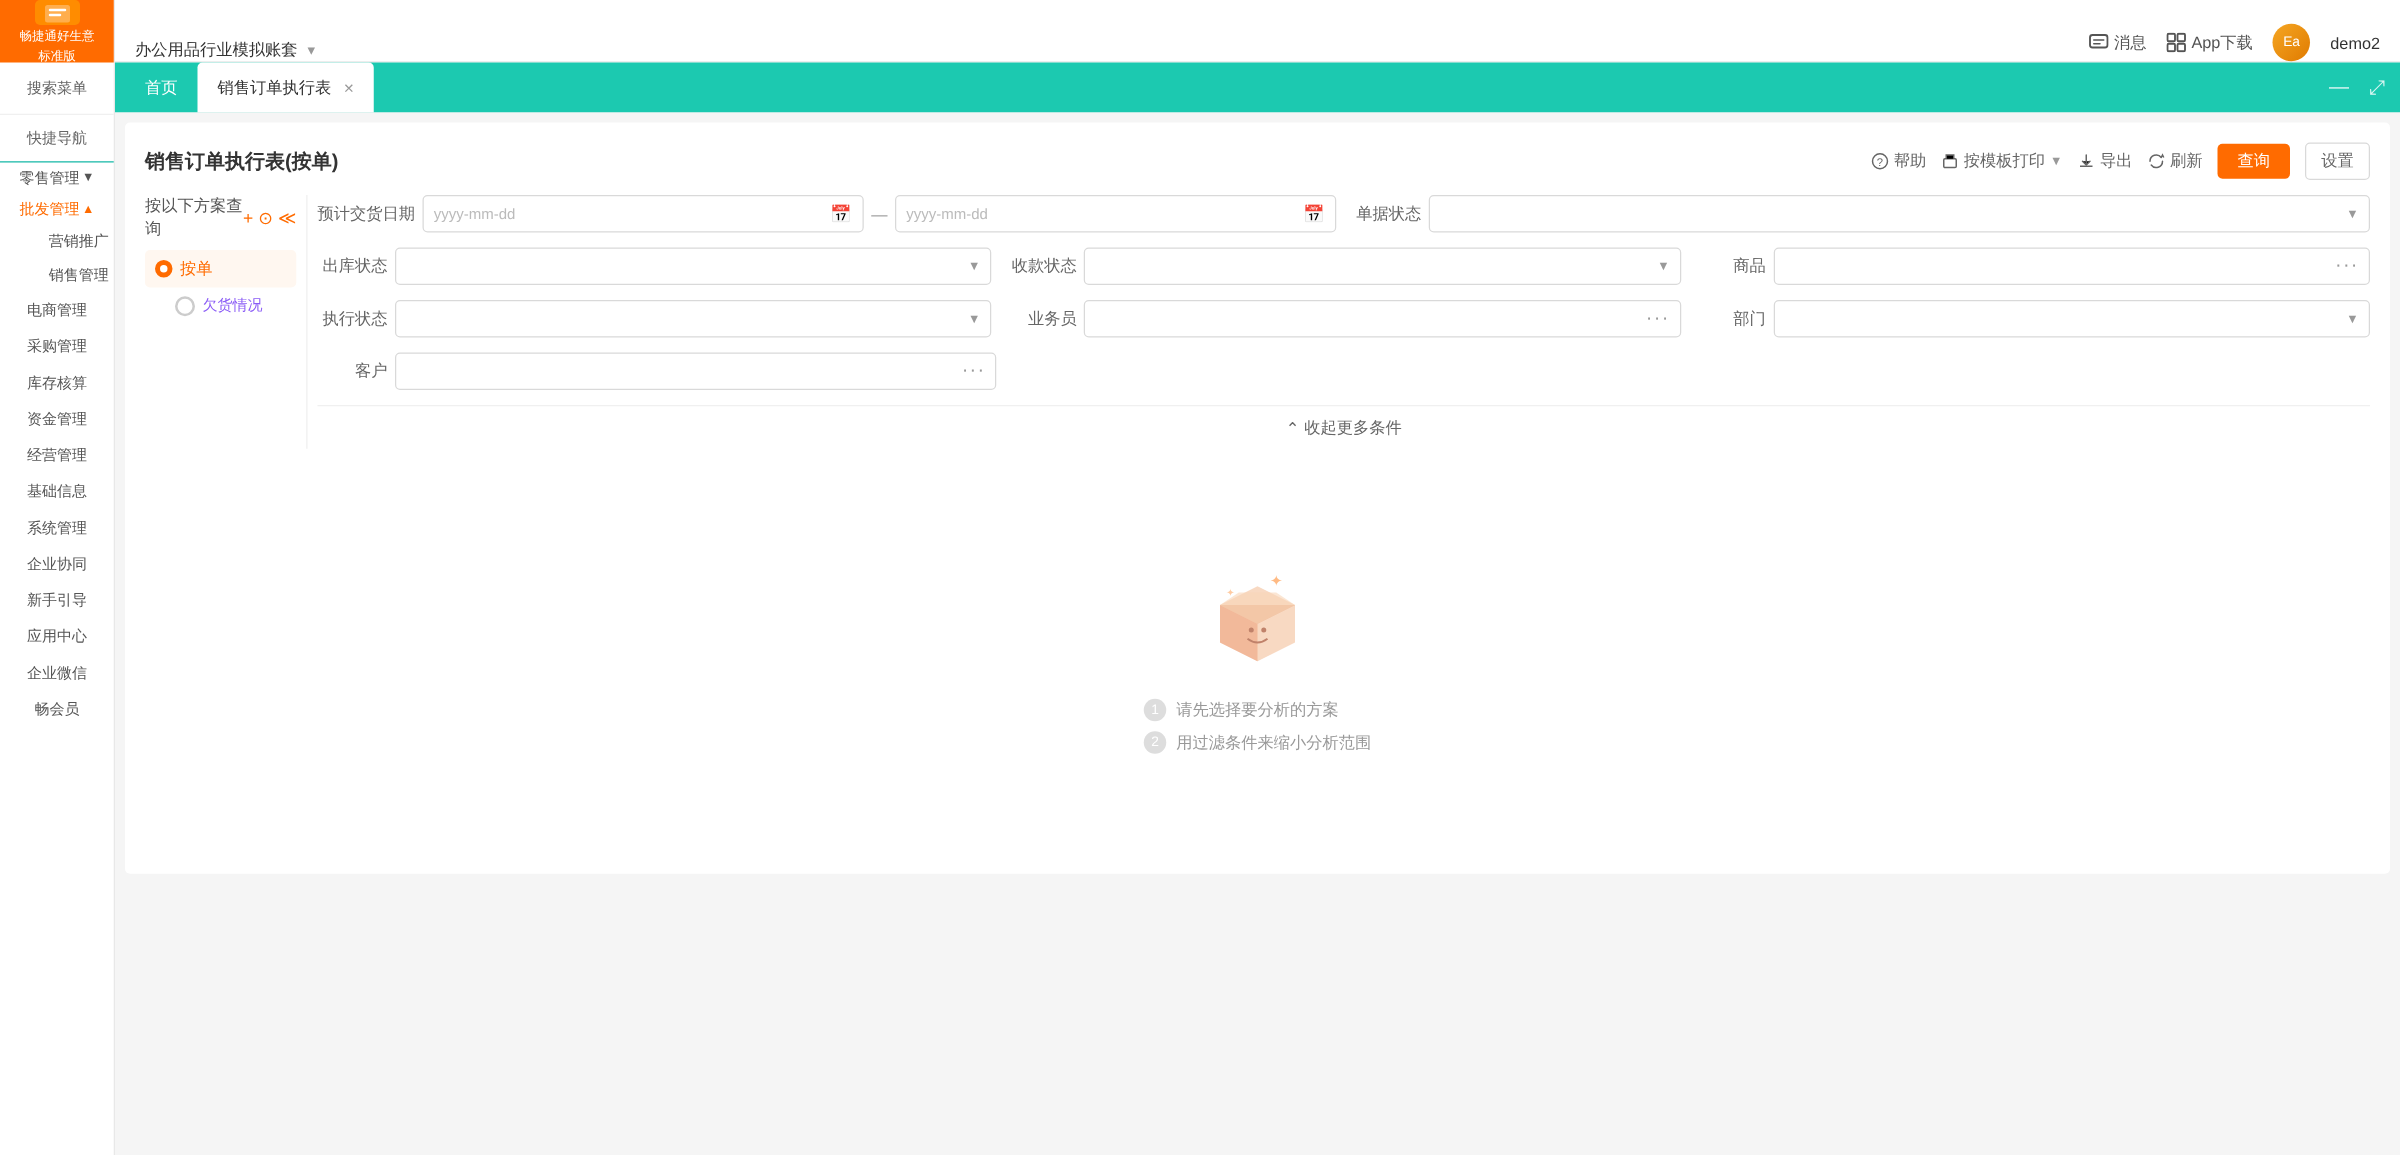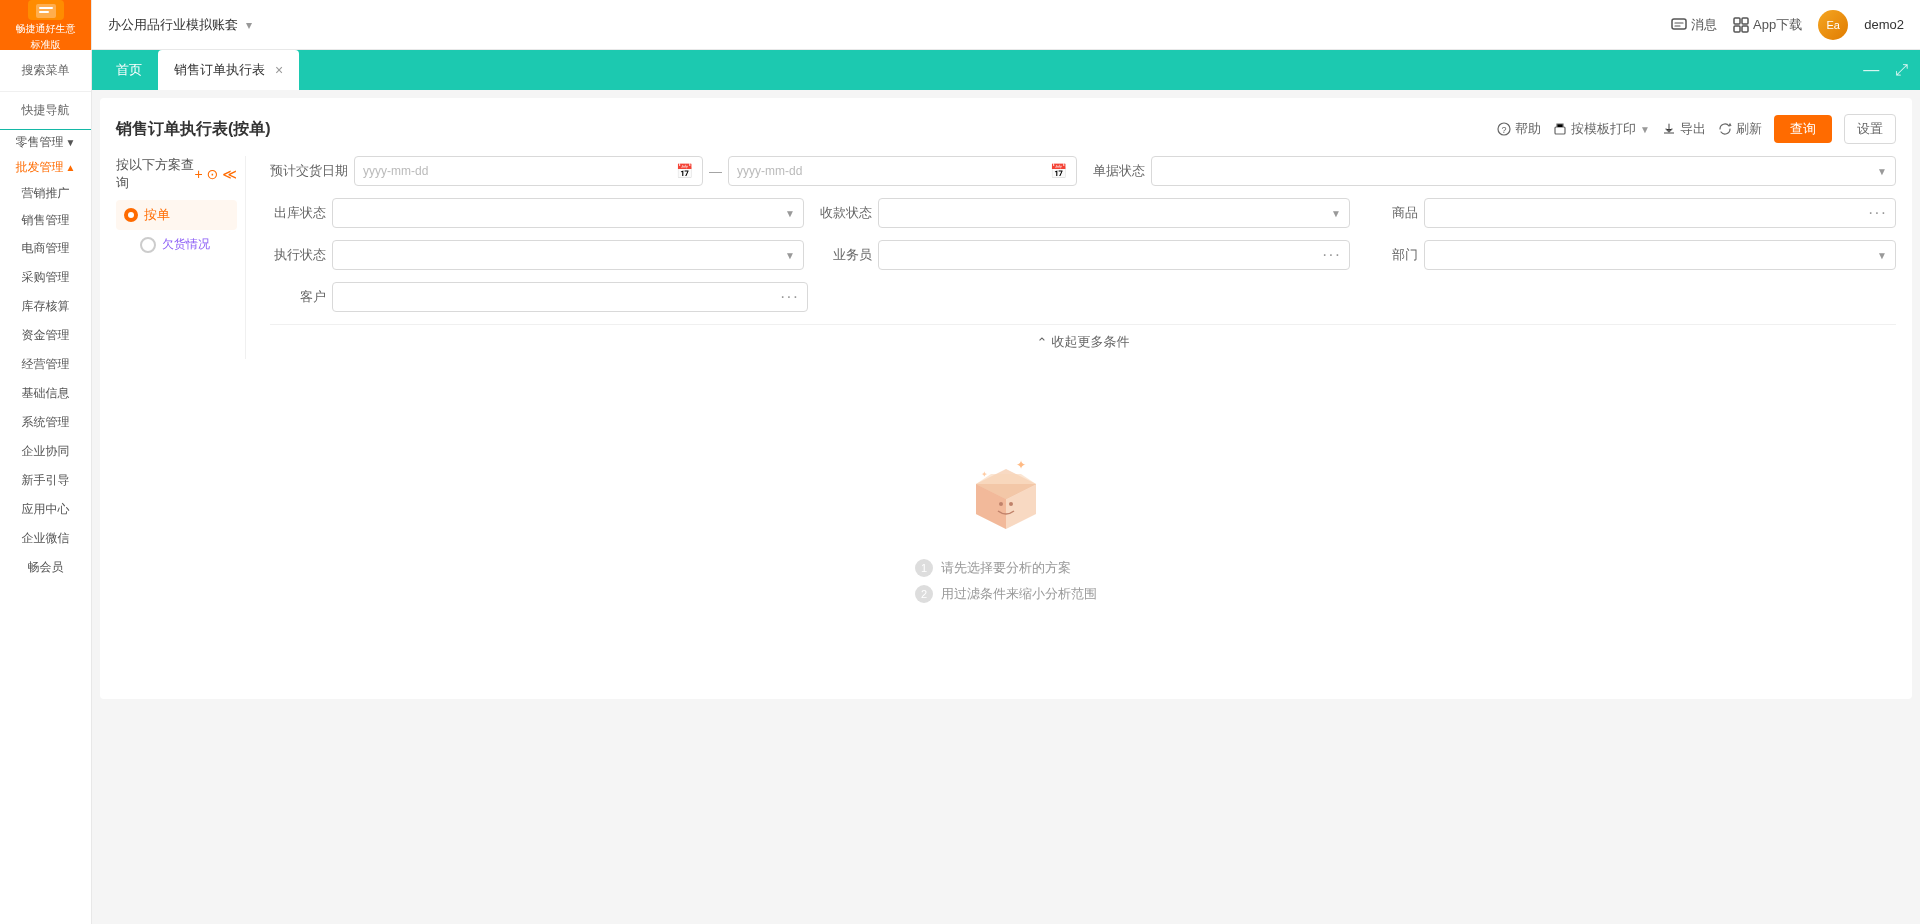--- a/index.html
+++ b/index.html
@@ -11,27 +11,27 @@
     .sidebar-logo-icon { width: 36px; height: 28px; background: #ff8c00; border-radius: 4px; display: flex; align-items: center; justify-content: center; }
     .sidebar-logo-icon svg { width: 24px; height: 20px; }
     .sidebar-logo-text { color: #fff; font-size: 10px; margin-top: 2px; }
     .sidebar-search { padding: 8px 6px; border-bottom: 1px solid #f0f0f0; text-align: center; cursor: pointer; }
     .sidebar-search-label { color: #666; font-size: 12px; display: block; padding: 4px 0; }
     .sidebar-nav { padding: 6px 0; border-bottom: 1px solid #14b8a6; text-align: center; cursor: pointer; }
     .sidebar-nav-label { color: #666; font-size: 12px; padding: 4px 0; display: block; }
     .sidebar-item { padding: 6px 4px; cursor: pointer; color: #555; font-size: 12px; display: flex; align-items: center; justify-content: center; flex-direction: row; gap: 2px; }
     .sidebar-section-header { display: flex; align-items: center; justify-content: center; padding: 4px 6px; font-size: 12px; color: #555; cursor: pointer; gap: 2px; }
     .sidebar-section-header.open { color: #ff6b00; }
-    .sidebar-sub-item { padding: 5px 4px; cursor: pointer; color: #555; font-size: 12px; text-align: center; }
+    .sidebar-sub-item { padding: 5px 4px; cursor: pointer; color: #555; font-size: 12px; text-align: right; }
 
     
     .main { flex: 1; display: flex; flex-direction: column; overflow: hidden; }
 
     
-    .topbar { height: 50px; background: #fff; border-bottom: 1px solid #e8e8e8; display: flex; align-items: center; padding: 0 16px; justify-content: space-between; }
+    .topbar { height: 50px; background: #fff; border-bottom: 1px solid #e8e8e8; display: flex; align-items: flex-end; padding: 0 16px; justify-content: space-between; }
     .topbar-left { display: flex; align-items: center; gap: 8px; }
     .topbar-title { font-size: 13px; color: #333; }
     .topbar-arrow { color: #999; font-size: 12px; cursor: pointer; }
     .topbar-right { display: flex; align-items: center; gap: 16px; }
     .topbar-action { display: flex; align-items: center; gap: 4px; color: #555; font-size: 13px; cursor: pointer; }
     .avatar-placeholder { width: 30px; height: 30px; border-radius: 50%; background: linear-gradient(135deg, #f5a623, #e07b00); display: flex; align-items: center; justify-content: center; color: #fff; font-size: 11px; }
 
     
     .tabbar { height: 40px; background: #1cc9b0; display: flex; align-items: center; padding: 0 8px; gap: 0; }
     .tab-item { height: 40px; display: flex; align-items: center; padding: 0 16px; cursor: pointer; font-size: 13px; color: rgba(255,255,255,0.85); gap: 6px; }
@@ -45,21 +45,21 @@
     .content { flex: 1; overflow-y: auto; background: #f5f5f5; }
     .page-container { background: #fff; margin: 8px; border-radius: 4px; padding: 16px; }
 
     
     .page-header { display: flex; align-items: center; justify-content: space-between; margin-bottom: 12px; }
     .page-title { font-size: 16px; font-weight: 600; color: #333; }
     .page-actions { display: flex; align-items: center; gap: 12px; }
     .page-action-btn { display: flex; align-items: center; gap: 4px; color: #666; font-size: 13px; cursor: pointer; }
 
     
-    .filter-area { display: flex; gap: 24px; }
+    .filter-area { display: flex; gap: 8px; }
     .filter-sidebar { width: 130px; flex-shrink: 0; border-right: 1px solid #f0f0f0; padding-right: 8px; }
     .filter-sidebar-header { display: flex; align-items: center; justify-content: space-between; margin-bottom: 8px; }
     .filter-sidebar-title { font-size: 13px; color: #555; }
     .filter-sidebar-icons { display: flex; gap: 4px; align-items: center; }
     .filter-icon-btn { color: #ff6b00; cursor: pointer; font-size: 14px; }
     .filter-menu-item { display: flex; align-items: center; gap: 6px; padding: 6px 8px; cursor: pointer; border-radius: 4px; font-size: 13px; color: #555; }
     .filter-menu-item.active { background: #fff7f0; color: #ff6b00; }
     .filter-menu-dot { width: 14px; height: 14px; border-radius: 50%; border: 2px solid #ff6b00; display: inline-flex; align-items: center; justify-content: center; }
     .filter-menu-dot.filled { background: #ff6b00; }
     .filter-menu-dot-inner { width: 6px; height: 6px; border-radius: 50%; background: #fff; }

